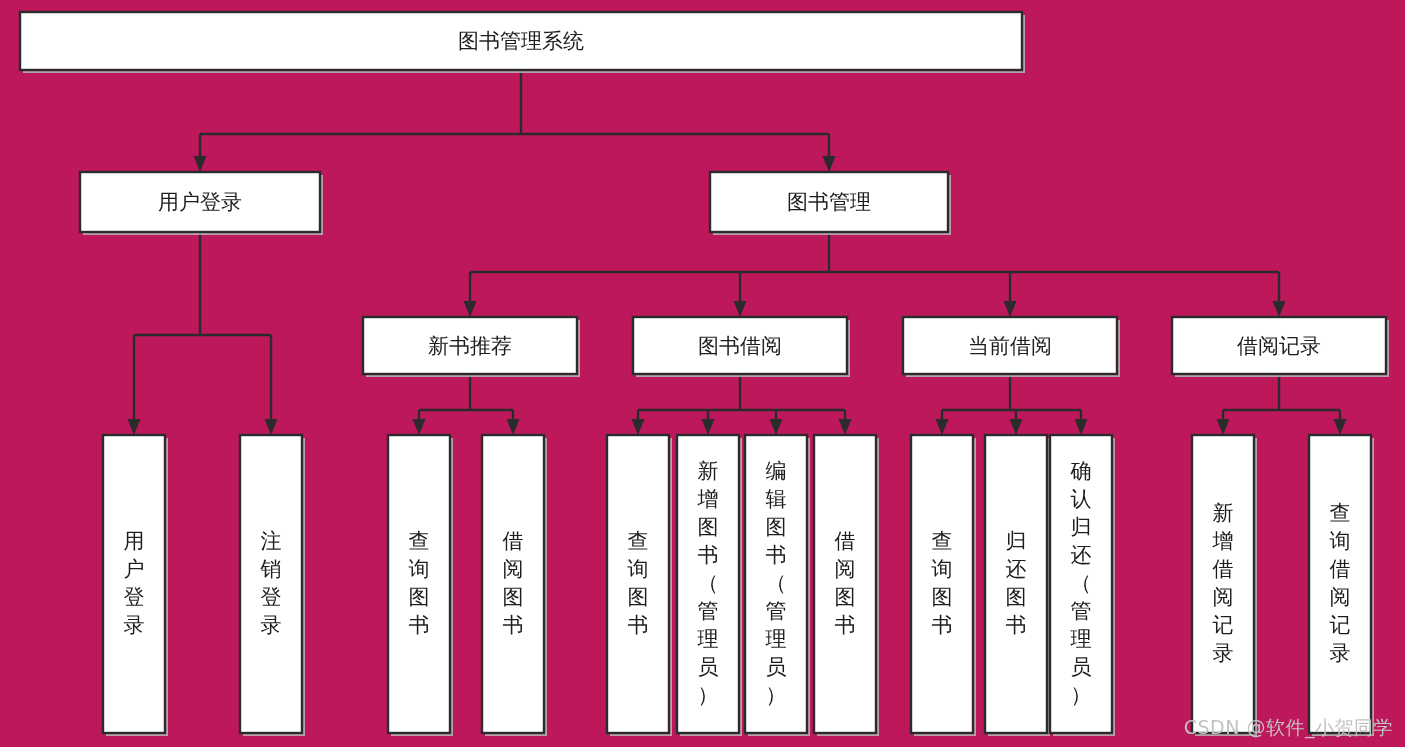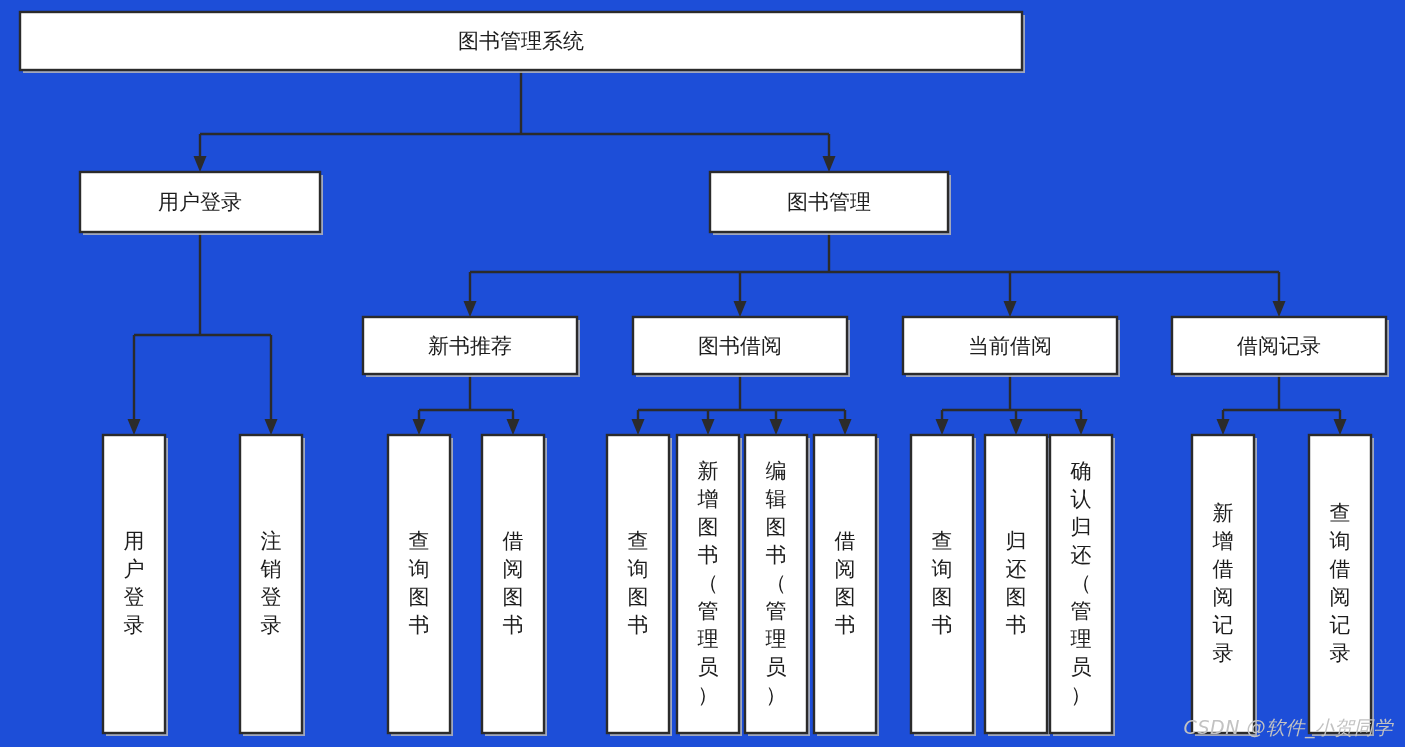--- a/index.html
+++ b/index.html
@@ -7,21 +7,21 @@
     padding: 0;
     background: #ffffff;
   }
   body {
     font-family: "DejaVu Sans", "Liberation Sans", sans-serif;
   }
   #diagram-root {
     position: relative;
     width: 1405px;
     height: 747px;
-    background: #1d4ed8;
+    background: #be185d;
     overflow: hidden;
   }
   svg#flowchart {
     position: absolute;
     left: 0;
     top: 0;
     width: 1405px;
     height: 747px;
     display: block;
   }
@@ -59,21 +59,20 @@
   }
   .watermark-text {
     position: absolute;
     right: 12px;
     bottom: 6px;
     font-family: "DejaVu Sans", "Liberation Sans", sans-serif;
     font-size: 19px;
     color: #c2c2c2;
     white-space: nowrap;
     letter-spacing: 0.5px;
-    font-style: italic;
   }
 </style>
 </head>
 <body>
 
 <div id="diagram-root">
   <svg id="flowchart" viewBox="0 0 1405 747">
     <g id="connector-layer">
         <line x1="521" y1="70" x2="521" y2="134" class="connector"></line>
         <line x1="200" y1="134" x2="829" y2="134" class="connector"></line>

